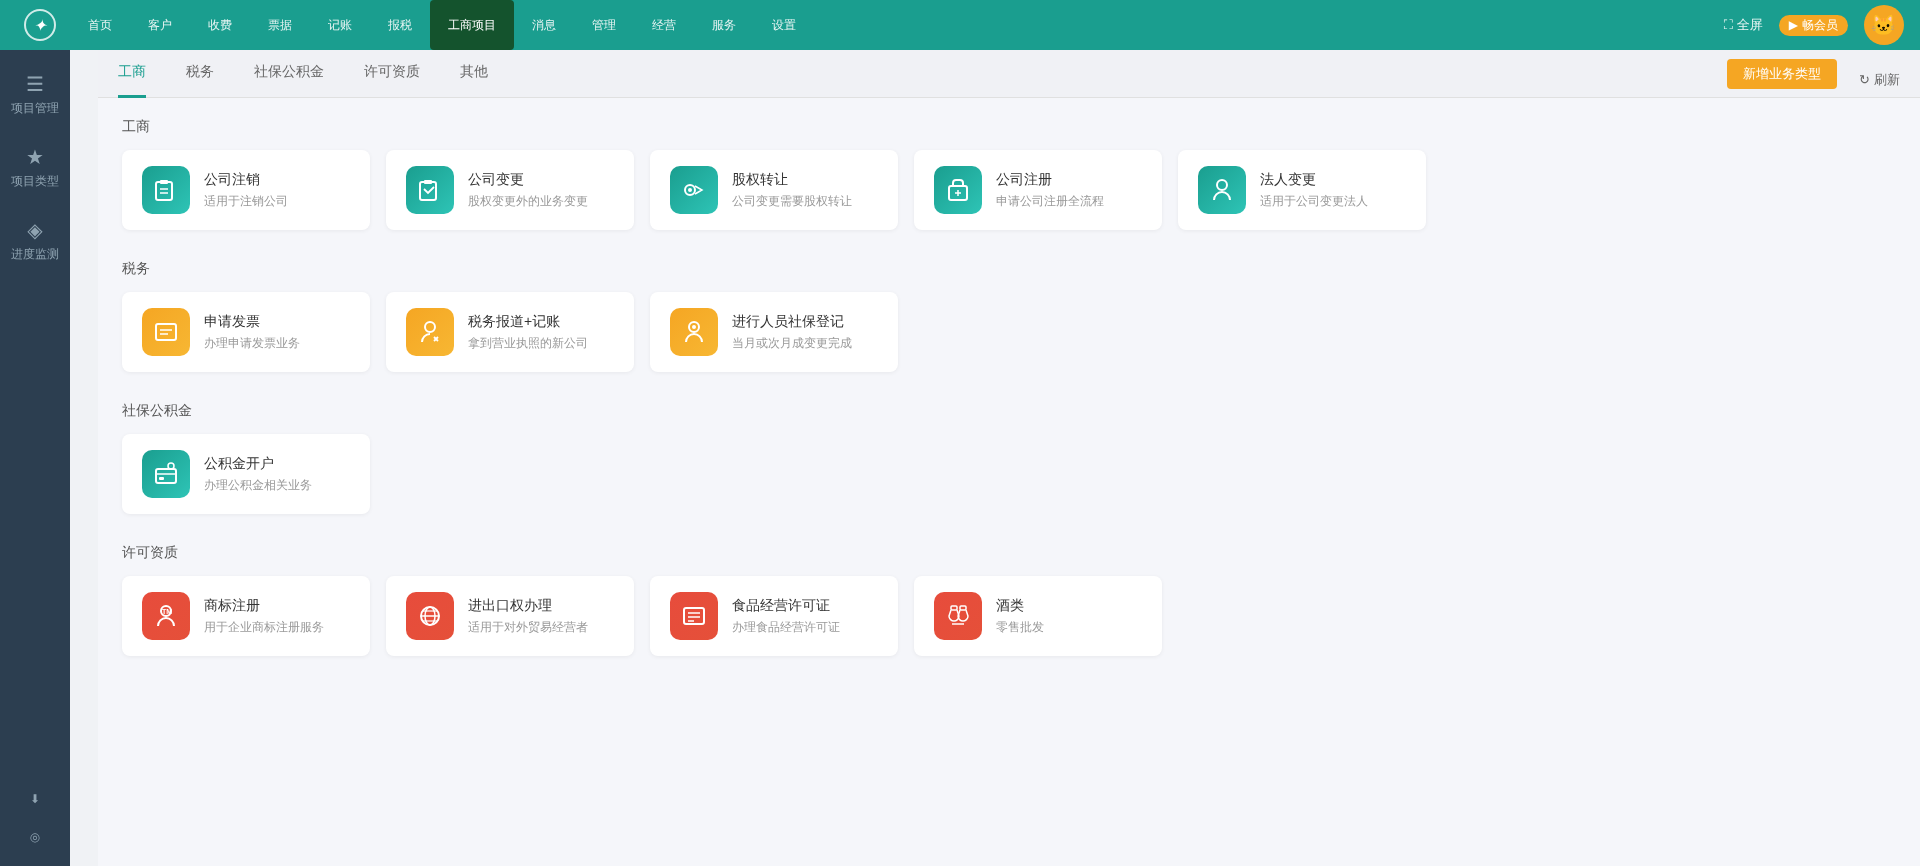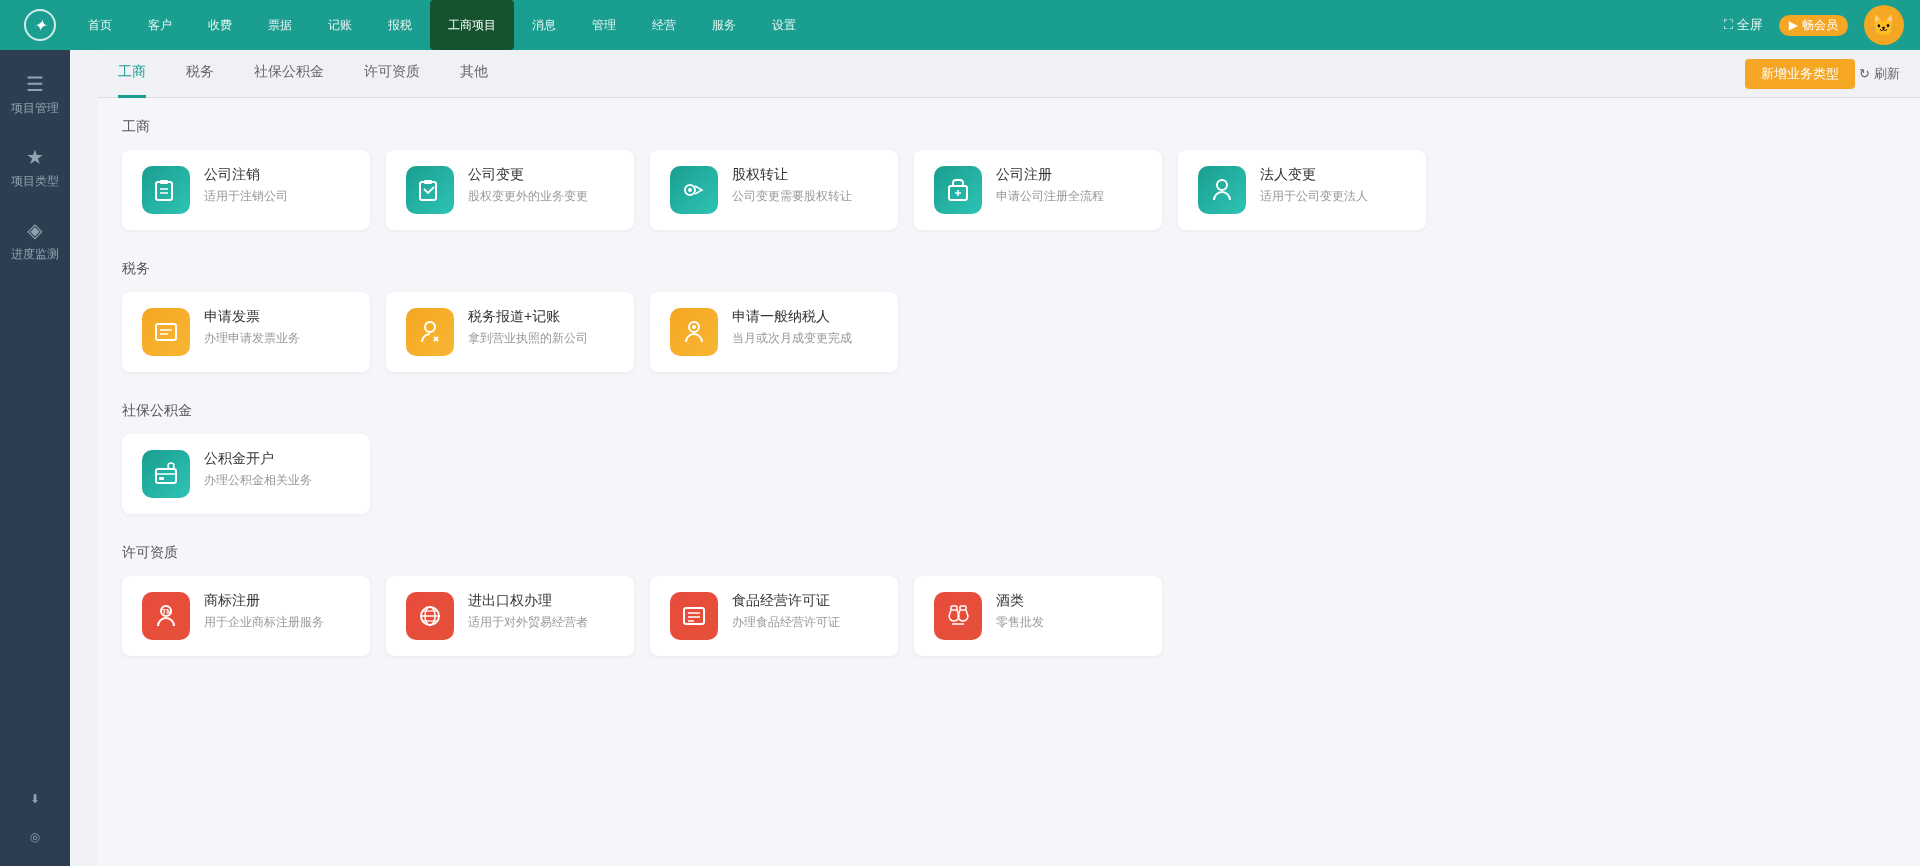--- a/index.html
+++ b/index.html
@@ -172,22 +172,22 @@
       border-bottom: 3px solid transparent;
       padding-bottom: 0;
     }
     .tab-item.active {
       color: #1a9e8f;
       border-bottom: 3px solid #1a9e8f;
       font-weight: 500;
     }
     .tab-actions {
       display: flex;
-      align-items: center;
-      gap: 4px;
+      align-items: flex-end;
+      gap: 22px;
     }
     .btn-add-type {
       background: #f5a623;
       color: white;
       border: none;
       border-radius: 4px;
       padding: 6px 16px;
       font-size: 13px;
       cursor: pointer;
       font-family: inherit;
@@ -227,20 +227,21 @@
       display: flex;
       flex-wrap: wrap;
       gap: 16px;
       margin-bottom: 30px;
     }
     .service-card {
       background: white;
       border-radius: 8px;
       padding: 16px 20px;
       display: flex;
+      align-items: center;
       gap: 14px;
       width: 248px;
       cursor: pointer;
       box-shadow: 0 1px 4px rgba(0,0,0,0.06);
       transition: box-shadow 0.2s;
     }
     .card-icon {
       width: 48px;
       height: 48px;
       border-radius: 10px;
@@ -447,21 +448,21 @@
         </div>
         <div class="service-card">
           <div class="card-icon orange">
             <svg width="28" height="28" viewBox="0 0 28 28" fill="none">
               <circle cx="14" cy="9" r="5" stroke="white" stroke-width="2"></circle>
               <path d="M6 24 C6 19.6 9.6 16 14 16 C18.4 16 22 19.6 22 24" stroke="white" stroke-width="2"></path>
               <circle cx="14" cy="9" r="2" fill="white"></circle>
             </svg>
           </div>
           <div class="card-info">
-            <div class="card-title">申请一般纳税人</div>
+            <div class="card-title">进行人员社保登记</div>
             <div class="card-desc">当月或次月成变更完成</div>
           </div>
         </div>
       </div>
 
       <div class="section-title">社保公积金</div>
       <div class="cards-grid">
         <div class="service-card">
           <div class="card-icon teal">
             <svg width="28" height="28" viewBox="0 0 28 28" fill="none">

